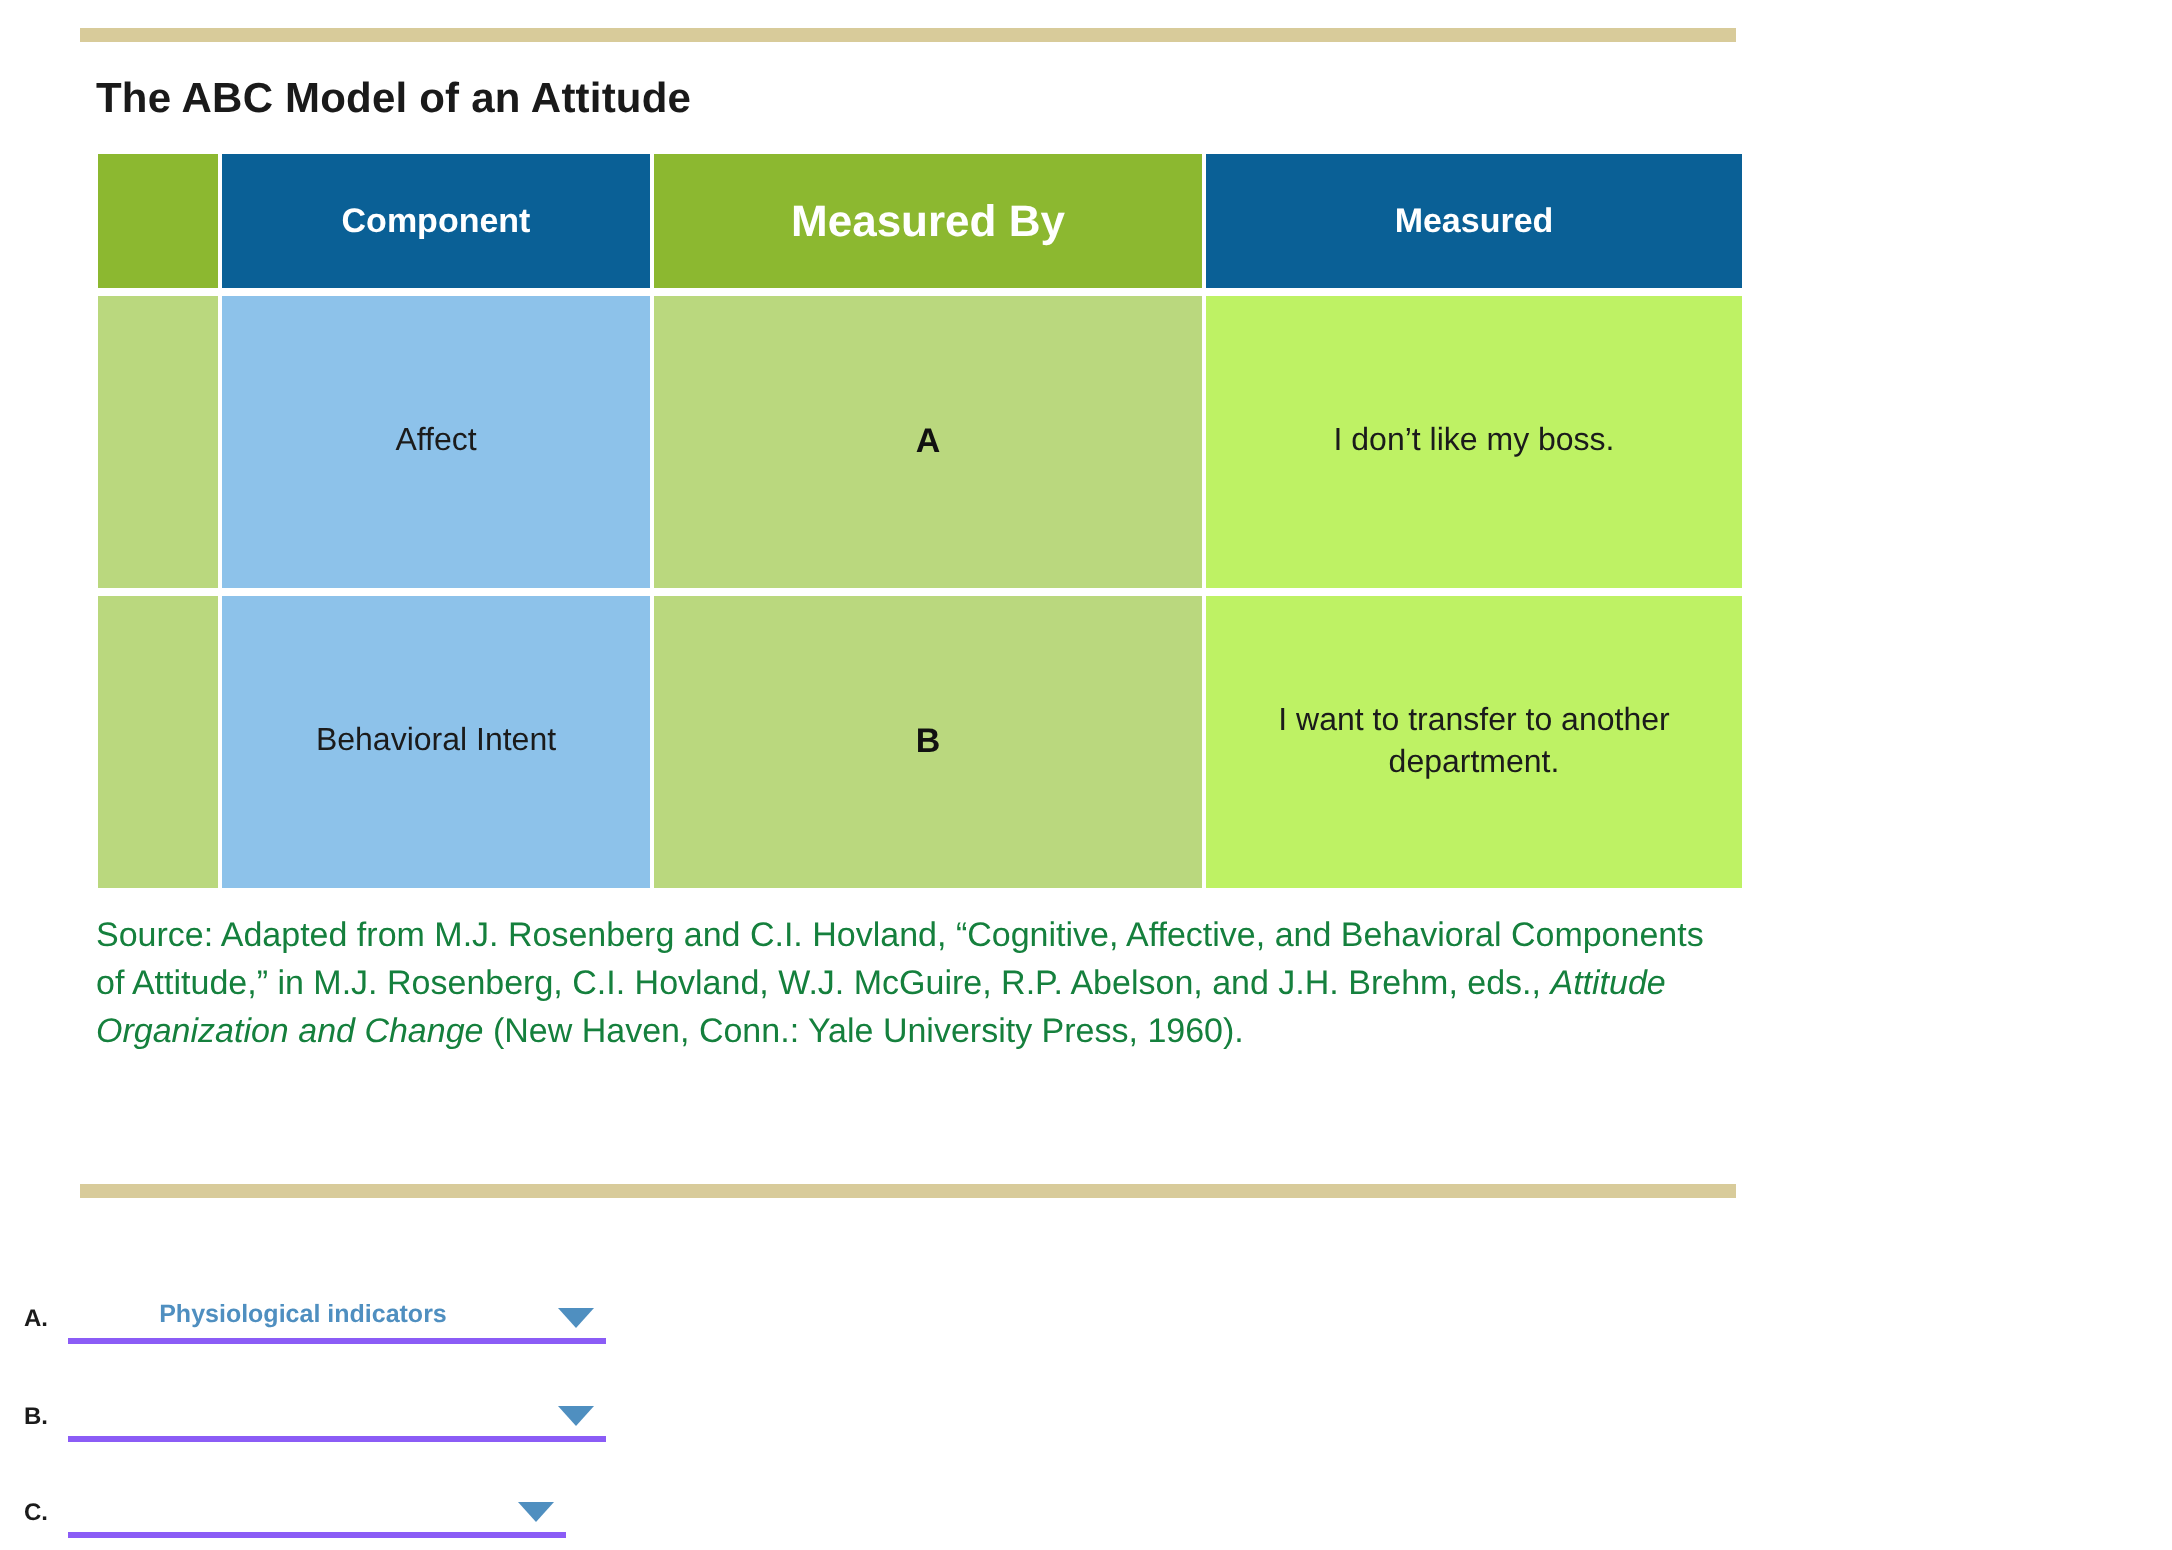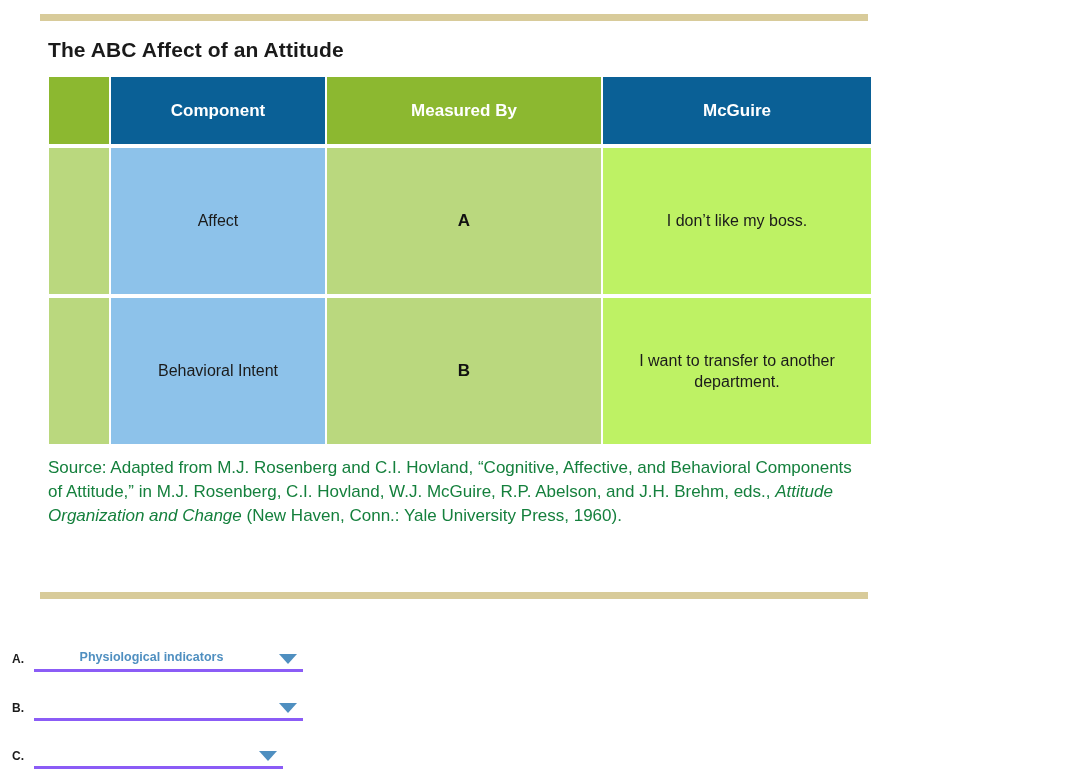--- a/index.html
+++ b/index.html
@@ -72,21 +72,21 @@
   .hdr-blue {
     background: #0a6096;
     color: #ffffff;
     font-size: 17px;
     font-weight: bold;
     height: 39px;
   }
   .hdr-green {
     background: #8cb830;
     color: #ffffff;
-    font-size: 17px;
+    font-size: 22px;
     font-weight: bold;
     height: 39px;
   }
 
   
   .row-spacer {
     background: #bad87e;
   }
   .cell-blue {
     background: #8dc2ea;
@@ -172,35 +172,35 @@
     border-top: 10px solid #4f8fc0;
   }
 </style>
 </head>
 <body>
 
 <div class="rule" id="rule-top"></div>
 
 <div id="figure">
 
-  <div id="figure-title">The ABC Affect of an Attitude</div>
+  <div id="figure-title">The ABC Model of an Attitude</div>
 
   <table class="abc">
     <colgroup>
       <col class="c-spacer">
       <col class="c-comp">
       <col class="c-meas">
       <col class="c-exam">
     </colgroup>
     <thead>
       <tr>
         <th class="hdr-blank"></th>
         <th class="hdr-blue">Component</th>
         <th class="hdr-green">Measured By</th>
-        <th class="hdr-blue">McGuire</th>
+        <th class="hdr-blue">Measured</th>
       </tr>
     </thead>
     <tbody>
       <tr class="body-row">
         <td class="row-spacer"></td>
         <td class="cell-blue">Affect</td>
         <td class="cell-green">A</td>
         <td class="cell-blue-ex">I don’t like my boss.</td>
       </tr>
       <tr class="body-row">

